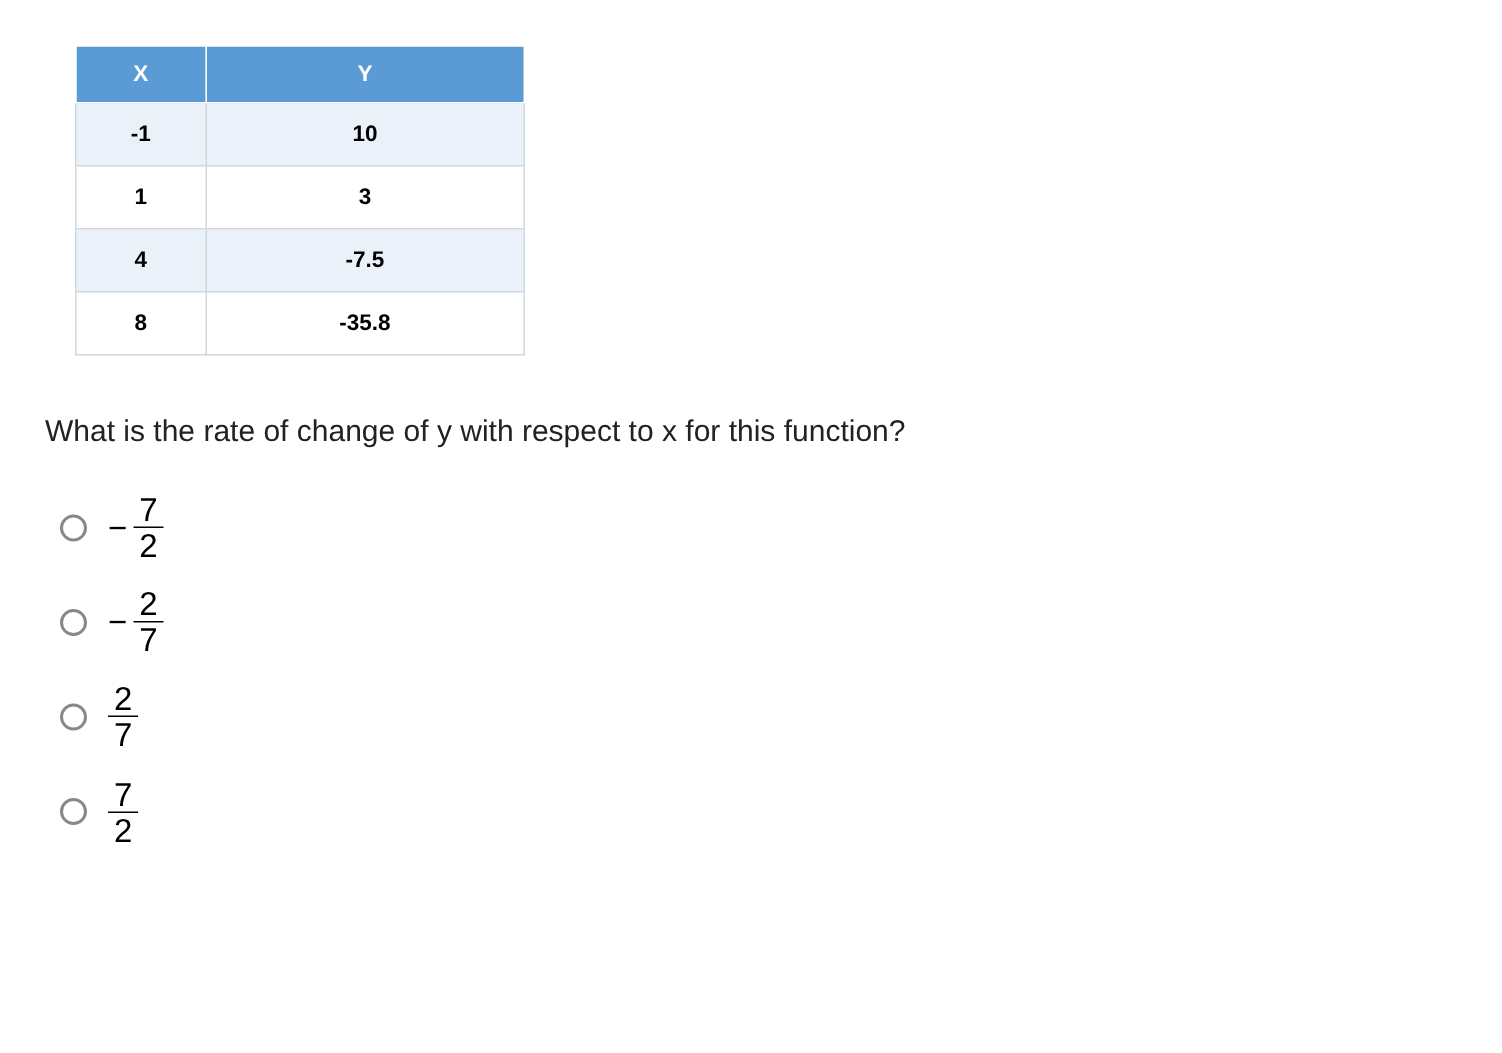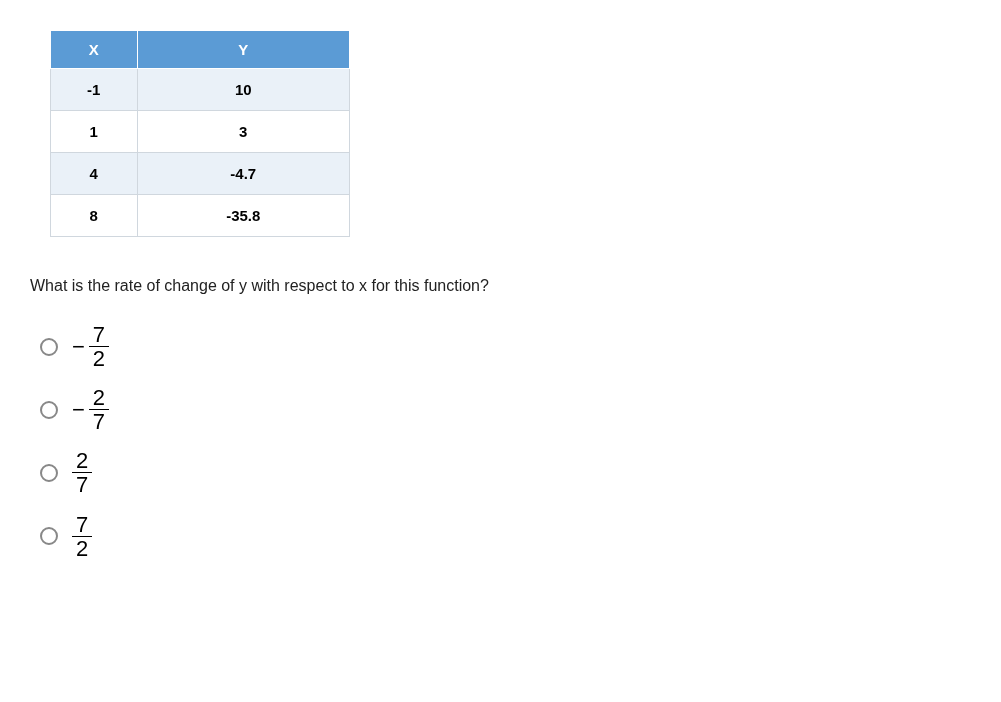--- a/index.html
+++ b/index.html
@@ -39,21 +39,21 @@
       font-weight: bold;
       color: #000;
     }
     tr.shade td {
       background: #eaf1f8;
     }
     tr.plain td {
       background: #fff;
     }
     .question {
-      font-size: 16px;
+      font-size: 20px;
       color: #222;
       margin: 20px 0 28px 0;
       font-weight: 400;
     }
     .options {
       margin-left: 10px;
     }
     .option {
       display: flex;
       align-items: center;
@@ -107,21 +107,21 @@
       <tr class="shade">
         <td>-1</td>
         <td>10</td>
       </tr>
       <tr class="plain">
         <td>1</td>
         <td>3</td>
       </tr>
       <tr class="shade">
         <td>4</td>
-        <td>-4.7</td>
+        <td>-7.5</td>
       </tr>
       <tr class="plain">
         <td>8</td>
         <td>-35.8</td>
       </tr>
     </tbody>
   </table>
 </div>
 
 <div class="question">What is the rate of change of y with respect to x for this function?</div>

